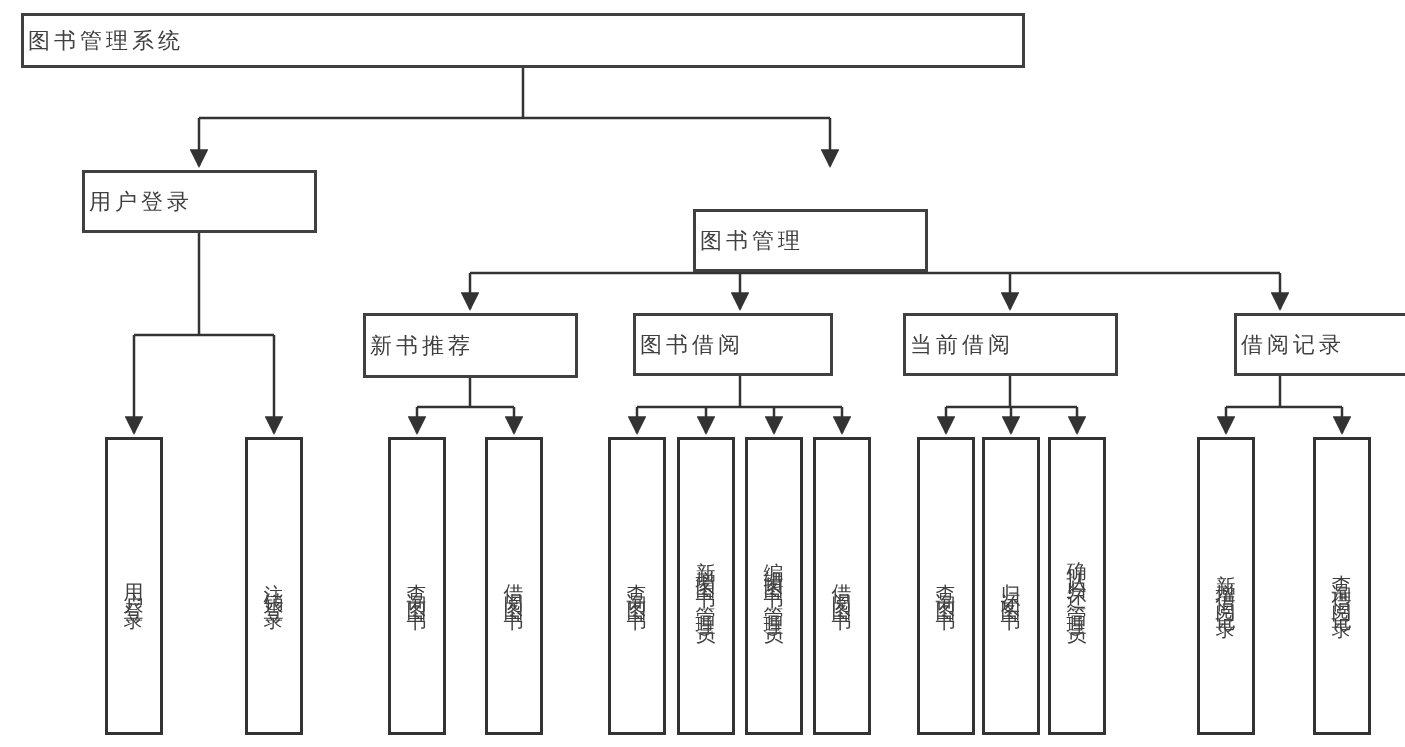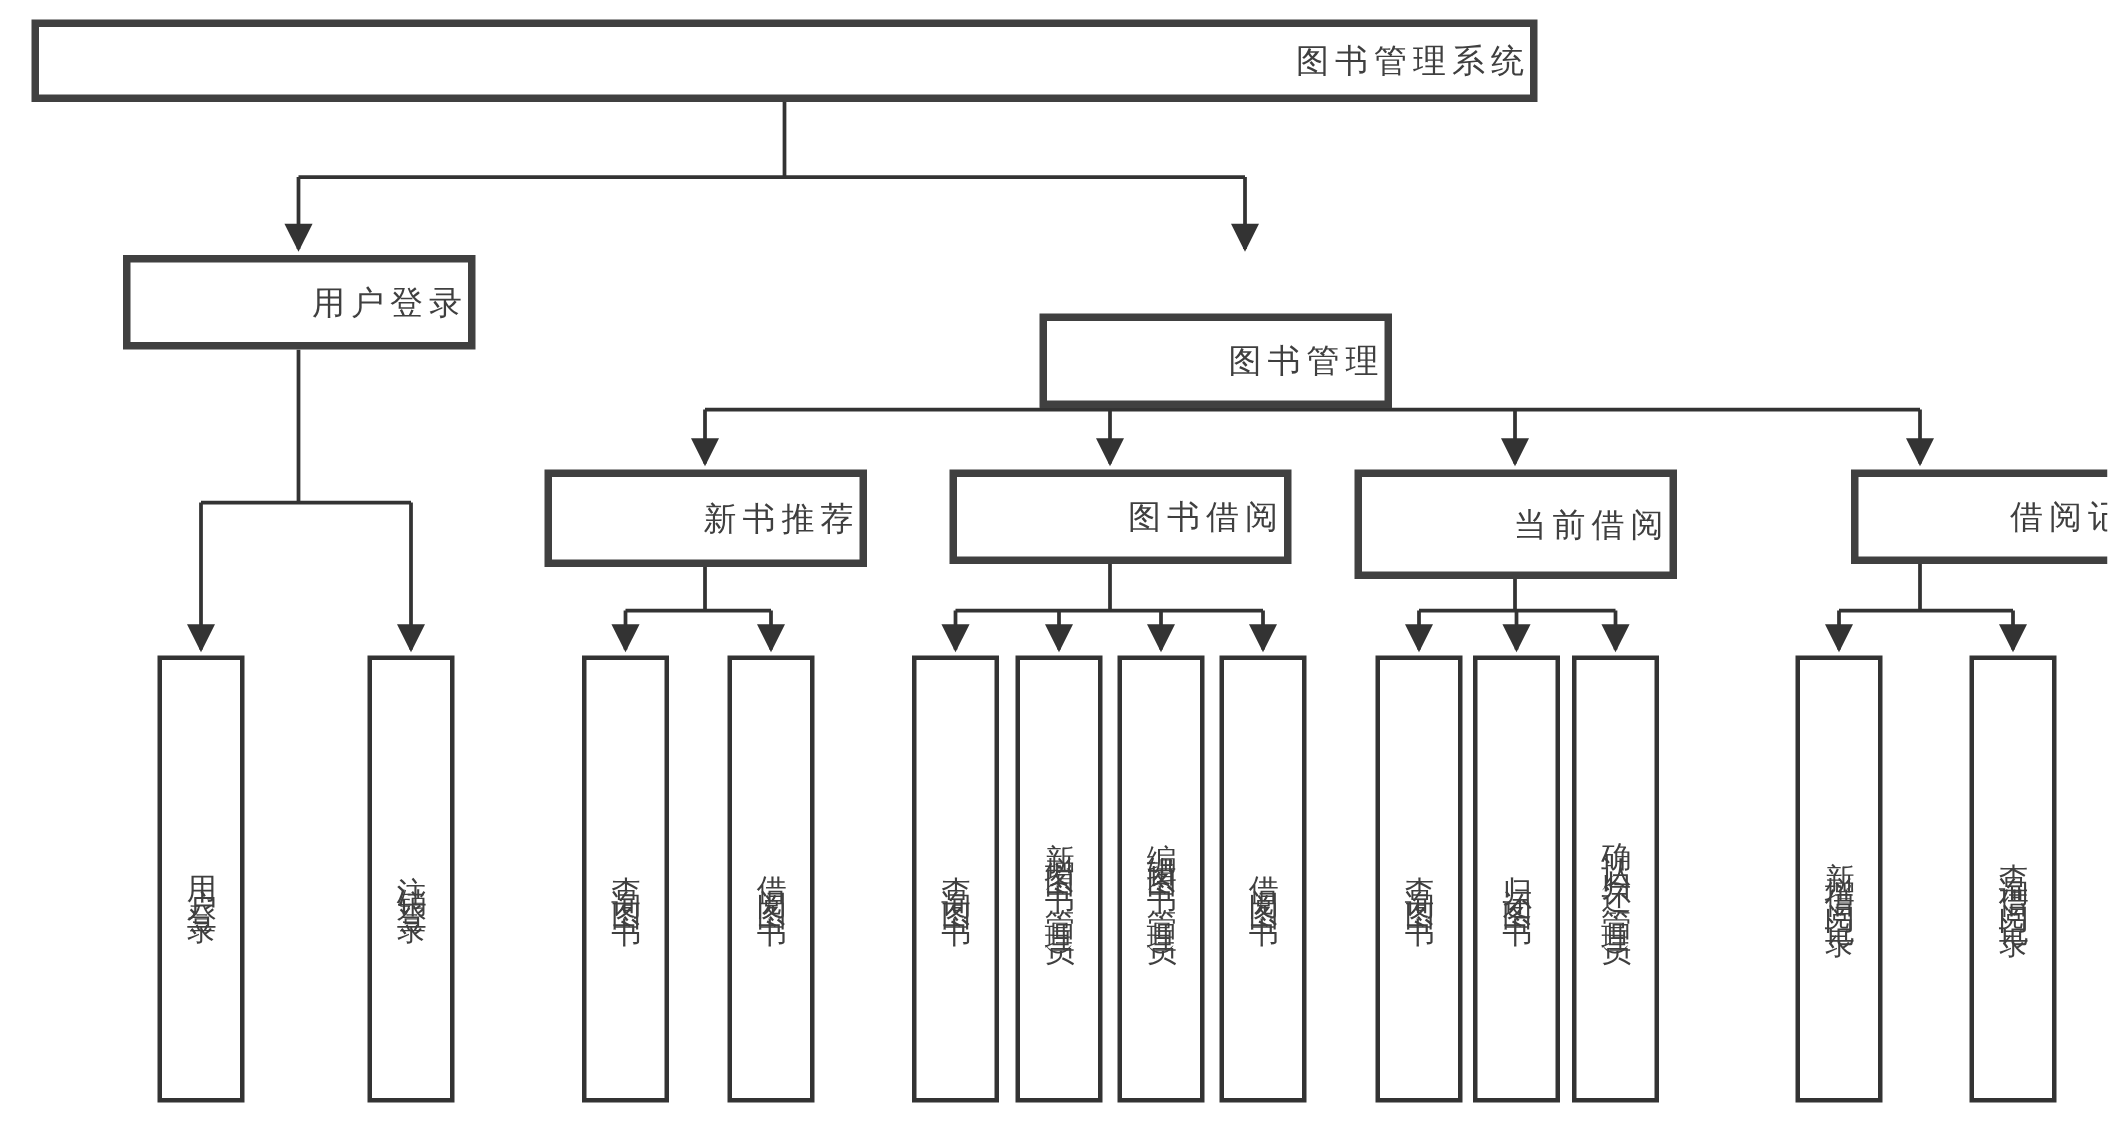--- a/index.html
+++ b/index.html
@@ -18,39 +18,39 @@
   #connectors {
     position: absolute;
     left: 0;
     top: 0;
     width: 1405px;
     height: 747px;
   }
   .node {
     position: absolute;
     box-sizing: border-box;
-    border: 5px solid #404040;
+    border: 3px solid #404040;
     background: #ffffff;
     display: flex;
     align-items: center;
-    justify-content: flex-end;
+    justify-content: flex-start;
   }
   .node .lbl {
     font-size: 22px;
     letter-spacing: 4px;
     color: #3f3f3f;
     white-space: nowrap;
     text-indent: 4px; 
   }
   .root-box   { left: 21px;  top: 13px;  width: 1004px; height: 55px; }
   .l2a        { left: 82px;  top: 170px; width: 235px;  height: 63px; }
   .l2b        { left: 693px; top: 170px; width: 235px;  height: 63px; margin-top: 39px; }
   .l3a        { left: 363px; top: 313px; width: 215px;  height: 65px; }
-  .l3b        { left: 633px; top: 313px; width: 228px;  height: 63px; }
-  .l3c        { left: 903px; top: 313px; width: 215px;  height: 73px; }
+  .l3b        { left: 633px; top: 313px; width: 200px;  height: 63px; }
+  .l3c        { left: 903px; top: 313px; width: 215px;  height: 63px; }
   .l3d        { left: 1234px;top: 313px; width: 215px;  height: 63px; }
   .leaf {
     position: absolute;
     box-sizing: border-box;
     top: 437px;
     width: 58px;
     height: 298px;
     border: 3px solid #333333;
     background: #ffffff;
     display: flex;

